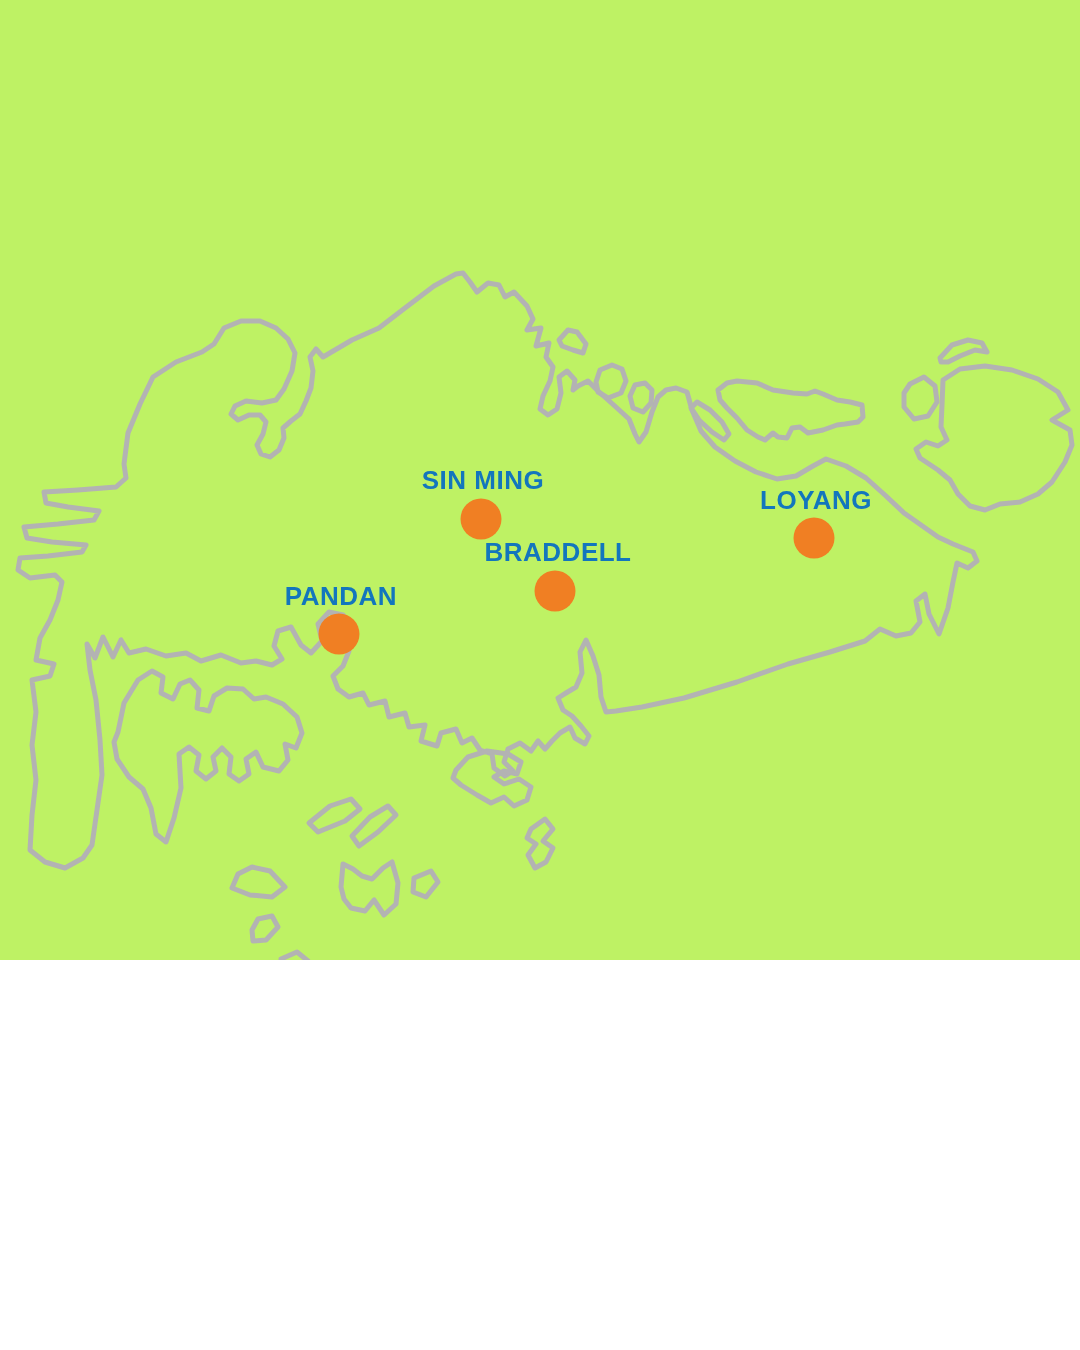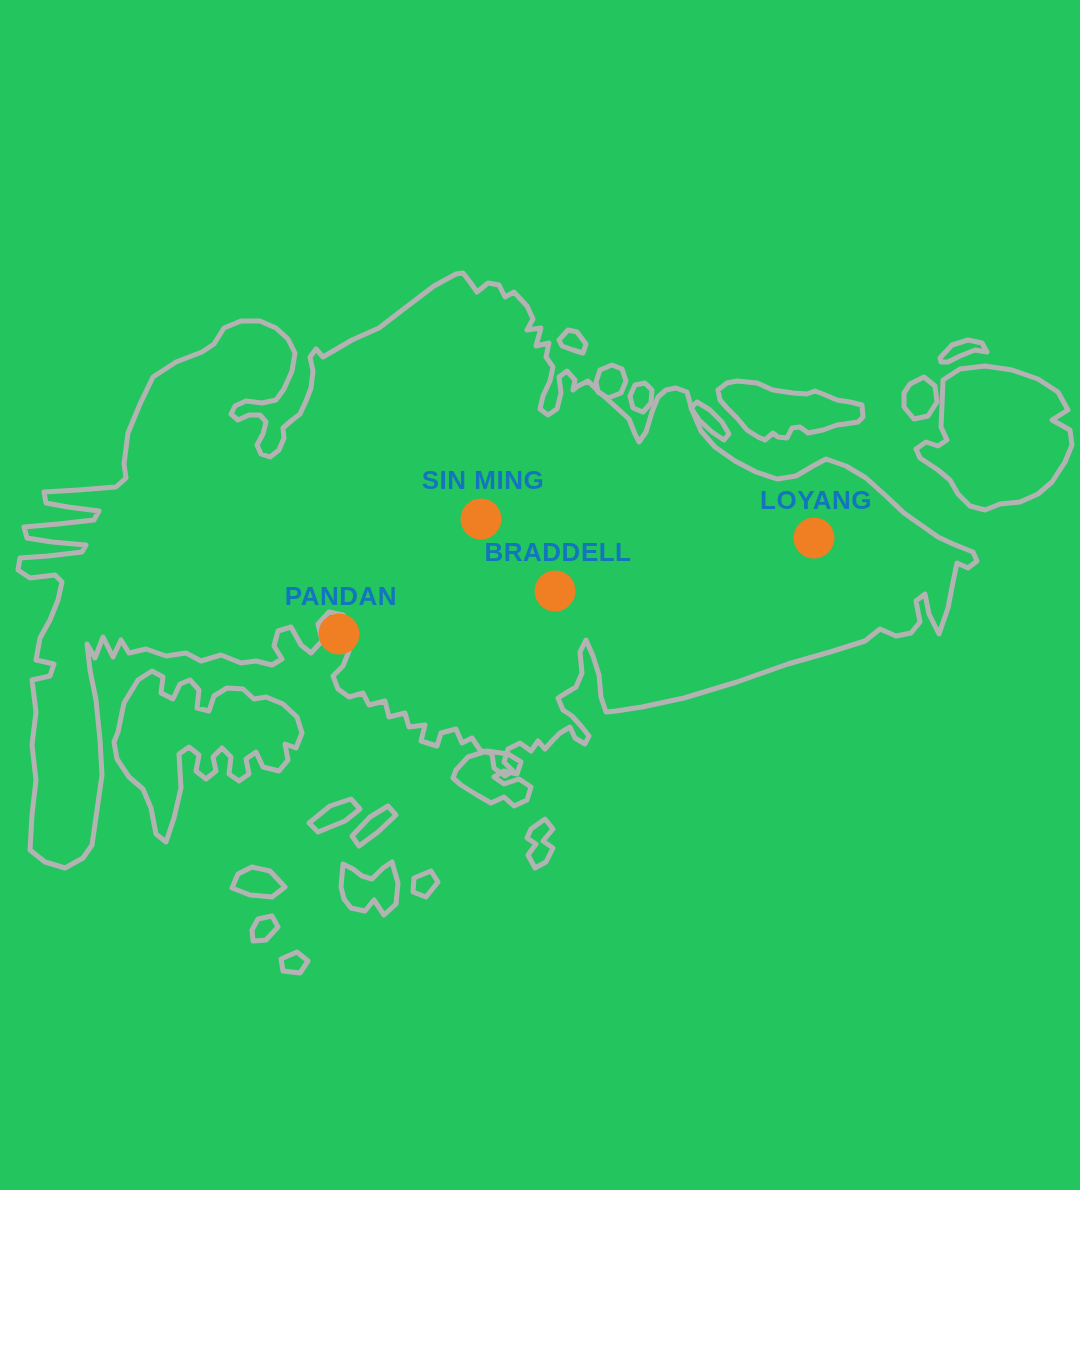--- a/index.html
+++ b/index.html
@@ -3,22 +3,22 @@
 <meta charset="utf-8">
 <style>
   html, body {
     margin: 0;
     padding: 0;
     background: #ffffff;
   }
   .stage {
     position: relative;
     width: 1080px;
-    height: 1190px;
-    background: #22c55e;
+    height: 960px;
+    background: #bef264;
     overflow: hidden;
     font-family: "Liberation Sans", sans-serif;
   }
   svg { display: block; }
   .coast {
     fill: none;
     stroke-linejoin: round;
     stroke-linecap: round;
   }
   .marker-label {

